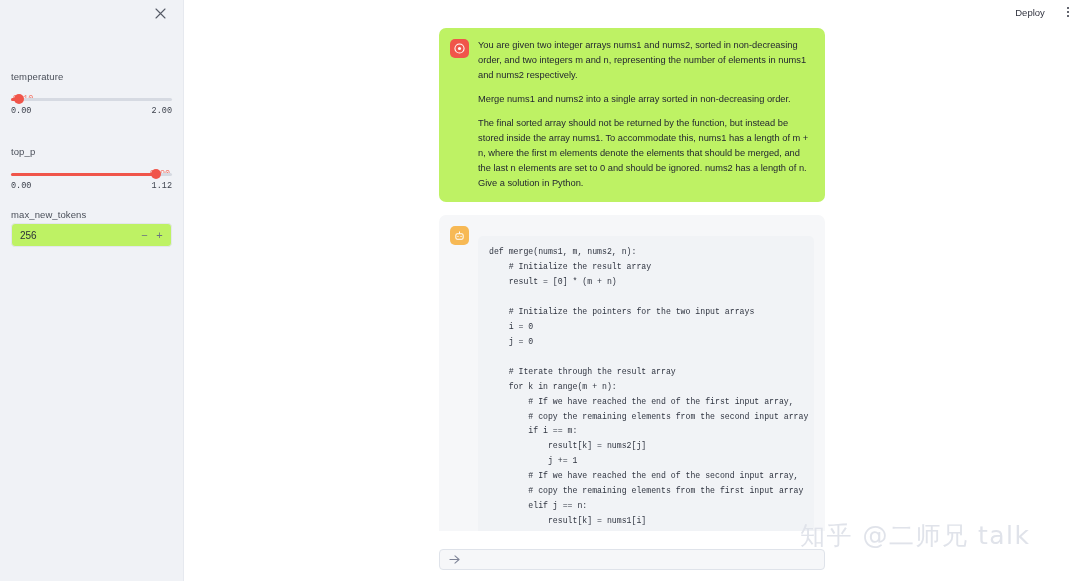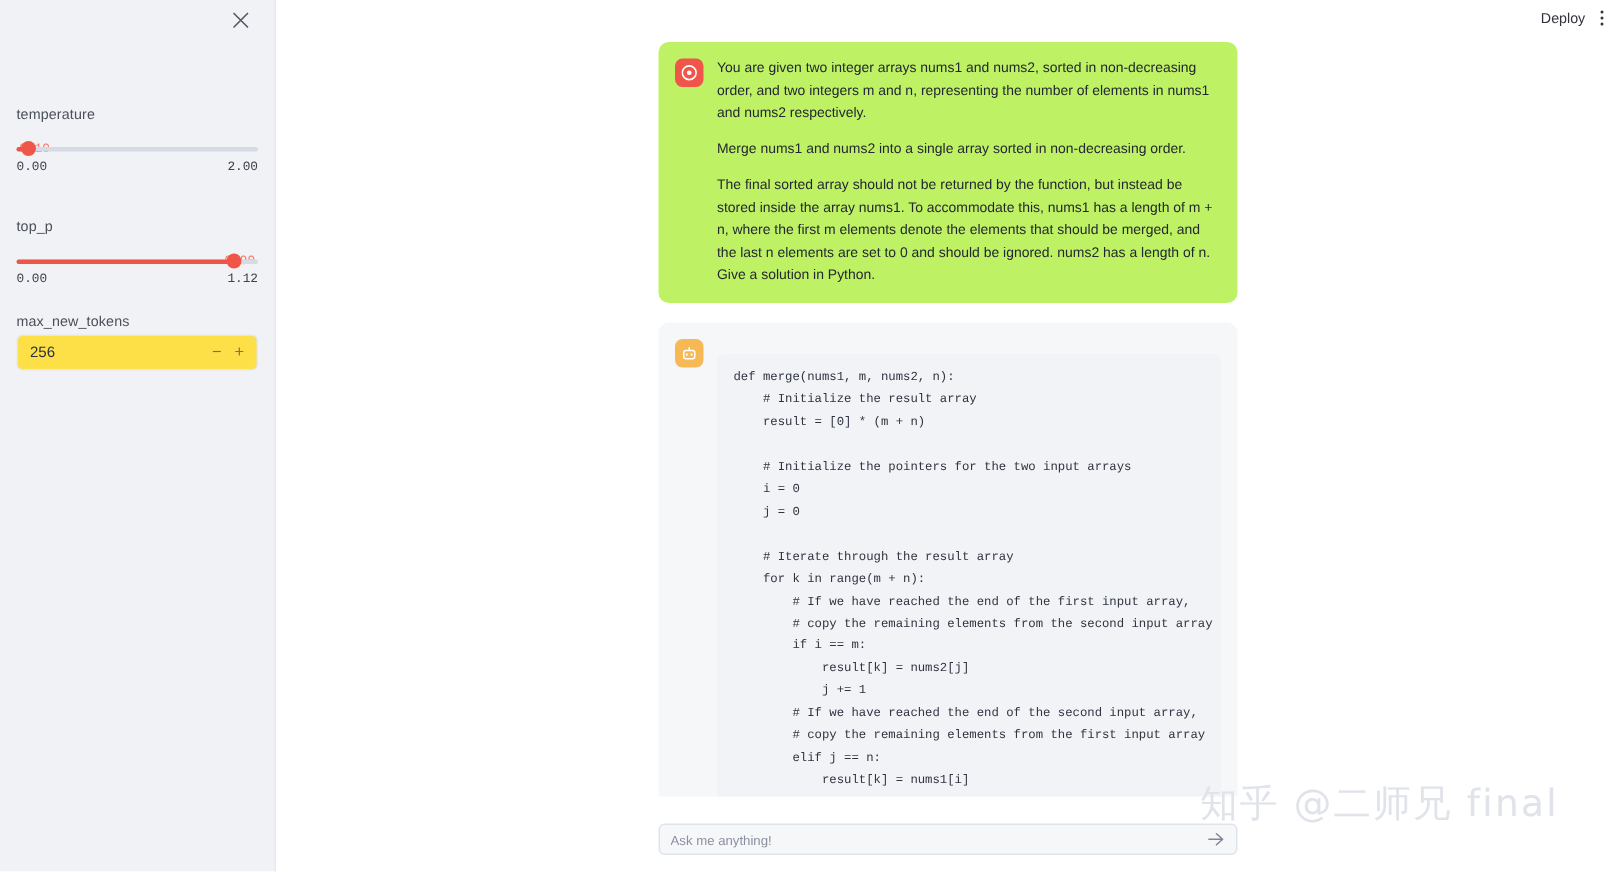--- a/index.html
+++ b/index.html
@@ -105,21 +105,21 @@
     font-size: 8.5px;
     color: #3d424d;
     margin-top: -1px;
   }
 
   
   #tokens-block { margin-top: 18px; }
   .num-input {
     margin-top: 3px;
     height: 24px;
-    background: #fde047;
+    background: #bef264;
     border: 1px solid #e3e6ec;
     border-radius: 4px;
     display: flex;
     align-items: center;
     padding: 0 4px 0 8px;
   }
   .num-value {
     flex: 1;
     font-size: 10px;
     color: #2b2f38;
@@ -170,21 +170,21 @@
     height: 581px;
     background: #ffffff;
   }
 
   .main-topbar {
     position: absolute;
     top: 0; right: 9px;
     height: 24px;
     display: flex;
     align-items: center;
-    gap: 8px;
+    gap: 20px;
   }
   .deploy-btn {
     font-size: 9.5px;
     color: #31333f;
     cursor: pointer;
   }
   .kebab {
     display: flex;
     flex-direction: column;
     gap: 2px;
@@ -418,26 +418,25 @@
         else:
             if nums1[i] &lt;= nums2[j]:
                 result[k] =</pre>
         </div>
       </div>
 
     </div>
 
     <div id="composer">
       <div class="composer-inner">
-        <input class="composer-input" type="text" placeholder="Ask me anything!" style="">
         <span class="send-icon">
           <svg width="11" height="11" viewBox="0 0 12 12" aria-hidden="true">
             <path d="M1 6 L11 6 M6.5 2 L11 6 L6.5 10" stroke="currentColor" stroke-width="1.1" fill="none" stroke-linecap="round" stroke-linejoin="round"></path>
           </svg>
         </span>
       </div>
     </div>
 
   </main>
 
-  <div id="watermark">知乎 @二师兄 final</div>
+  <div id="watermark">知乎 @二师兄 talk</div>
 
 </div>
 
 </body></html>

